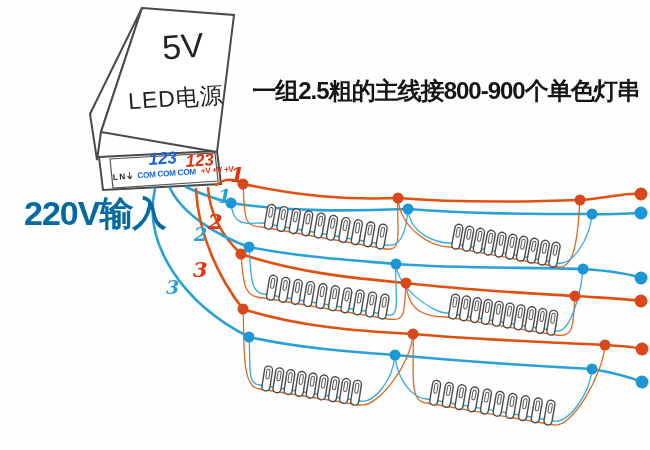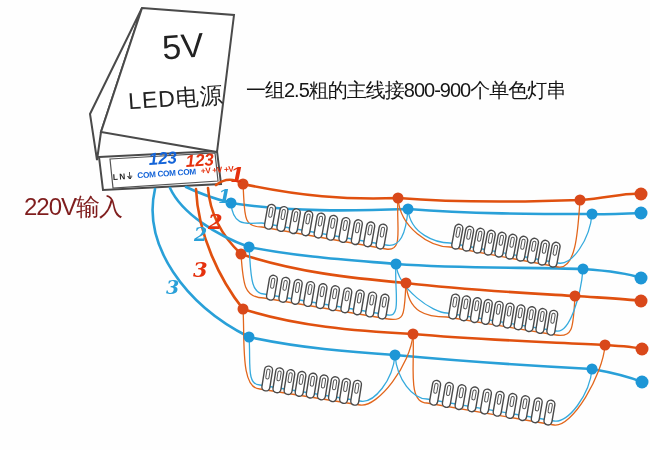--- a/index.html
+++ b/index.html
@@ -2,26 +2,26 @@
 <html><head>
 <meta charset="utf-8">
 <style>
   html,body{margin:0;padding:0;background:#ffffff;}
   .canvas{
     position:relative;width:650px;height:450px;background:#fefefe;overflow:hidden;
     font-family:"Liberation Sans",sans-serif;
   }
   .canvas svg{position:absolute;left:0;top:0;}
   .note{
-    position:absolute;left:246px;top:72px;width:400px;
-    font-weight:normal;font-size:20px;line-height:37px;color:#151515;letter-spacing:-1px;
+    position:absolute;left:246px;top:72px;width:400px;text-align:center;
+    font-weight:bold;font-size:24px;line-height:37px;color:#151515;letter-spacing:-1px;
     font-family:"Liberation Sans",sans-serif;white-space:nowrap;
   }
   .input-label{
-    position:absolute;left:24px;top:191px;font-size:24px;font-weight:normal;color:#7f1d1d;
+    position:absolute;left:24px;top:191px;font-size:34px;font-weight:bold;color:#0369a1;
     letter-spacing:-1px;font-family:"Liberation Sans",sans-serif;
   }
   text{font-family:"Liberation Sans",sans-serif;}
   .wire-num{font-family:"DejaVu Serif",serif;font-style:italic;font-weight:bold;}
   .psu-text{fill:#222;}
 </style>
 </head>
 <body>
 
 <div class="canvas">

